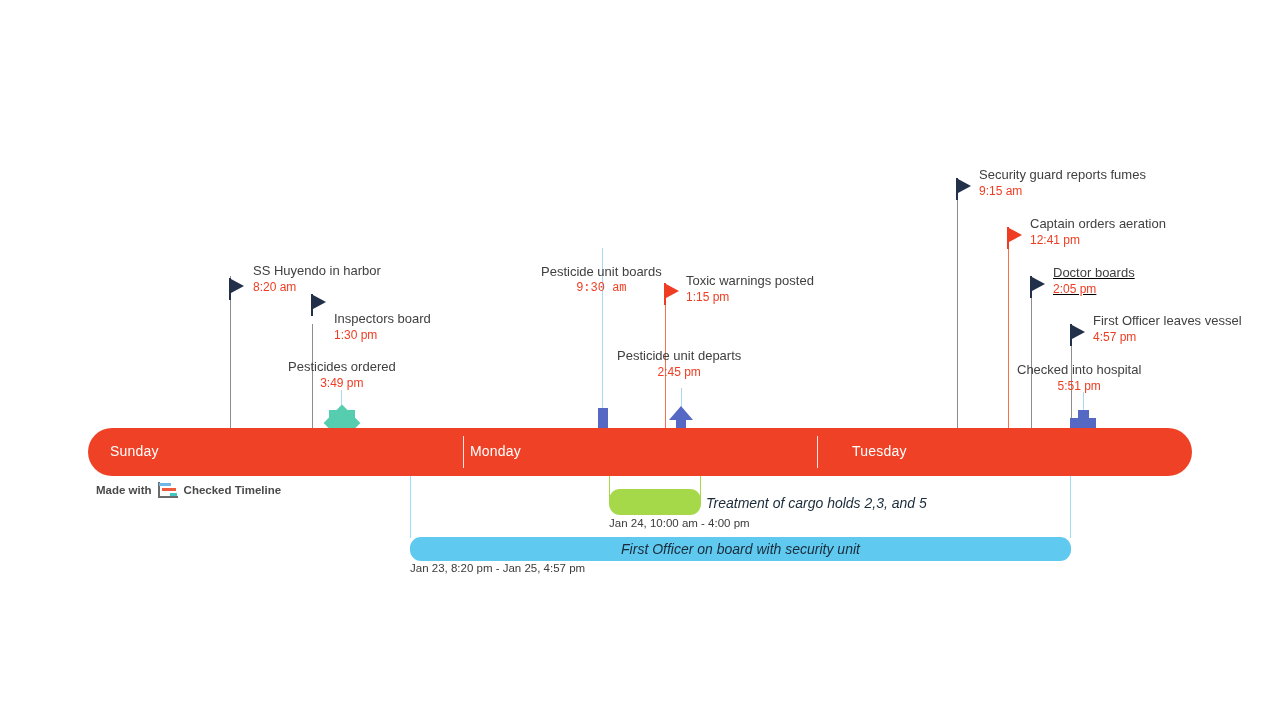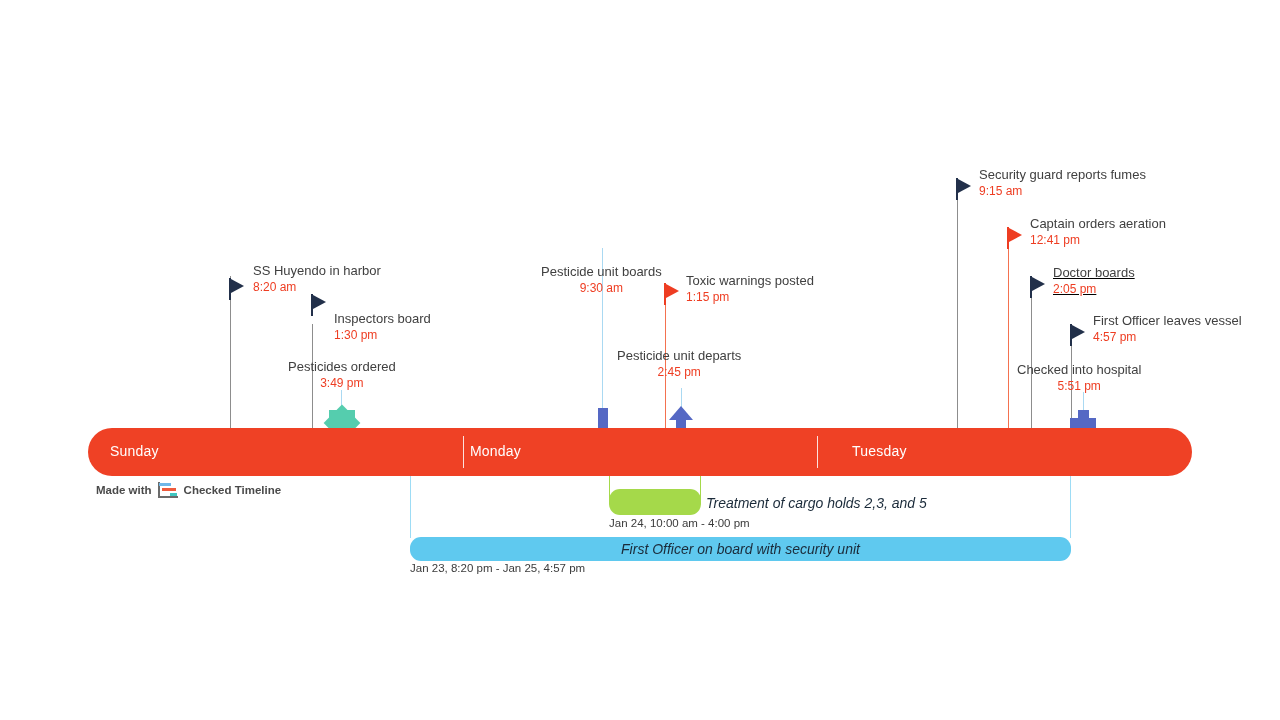--- a/index.html
+++ b/index.html
@@ -128,21 +128,21 @@
   </div>
 
   <div class="ms">
     <div class="ms-stem blue" style="left:602px;top:248px;height:162px;"></div>
     <div class="arrow down" style="left:591px;top:408px;">
         <div class="shaft"></div>
         <div class="head"></div>
       </div>
     <div class="ms-text" style="left:541px;top:224px;margin-top:40px;">
       <div class="ms-title">Pesticide unit boards</div>
-      <div class="ms-time" style="text-align:center;">9:30 am</div>
+      <div class="ms-time" style="text-align:center;font-family:Liberation Mono, monospace;">9:30 am</div>
     </div>
   </div>
 
   <div class="ms">
     <div class="ms-stem red" style="left:665px;top:286px;height:142px;"></div>
     <div class="flag red" style="left:664px;top:283px;">
         <div class="pole"></div>
         <div class="tri"></div>
       </div>
     <div class="ms-text" style="left:686px;top:273px;">

